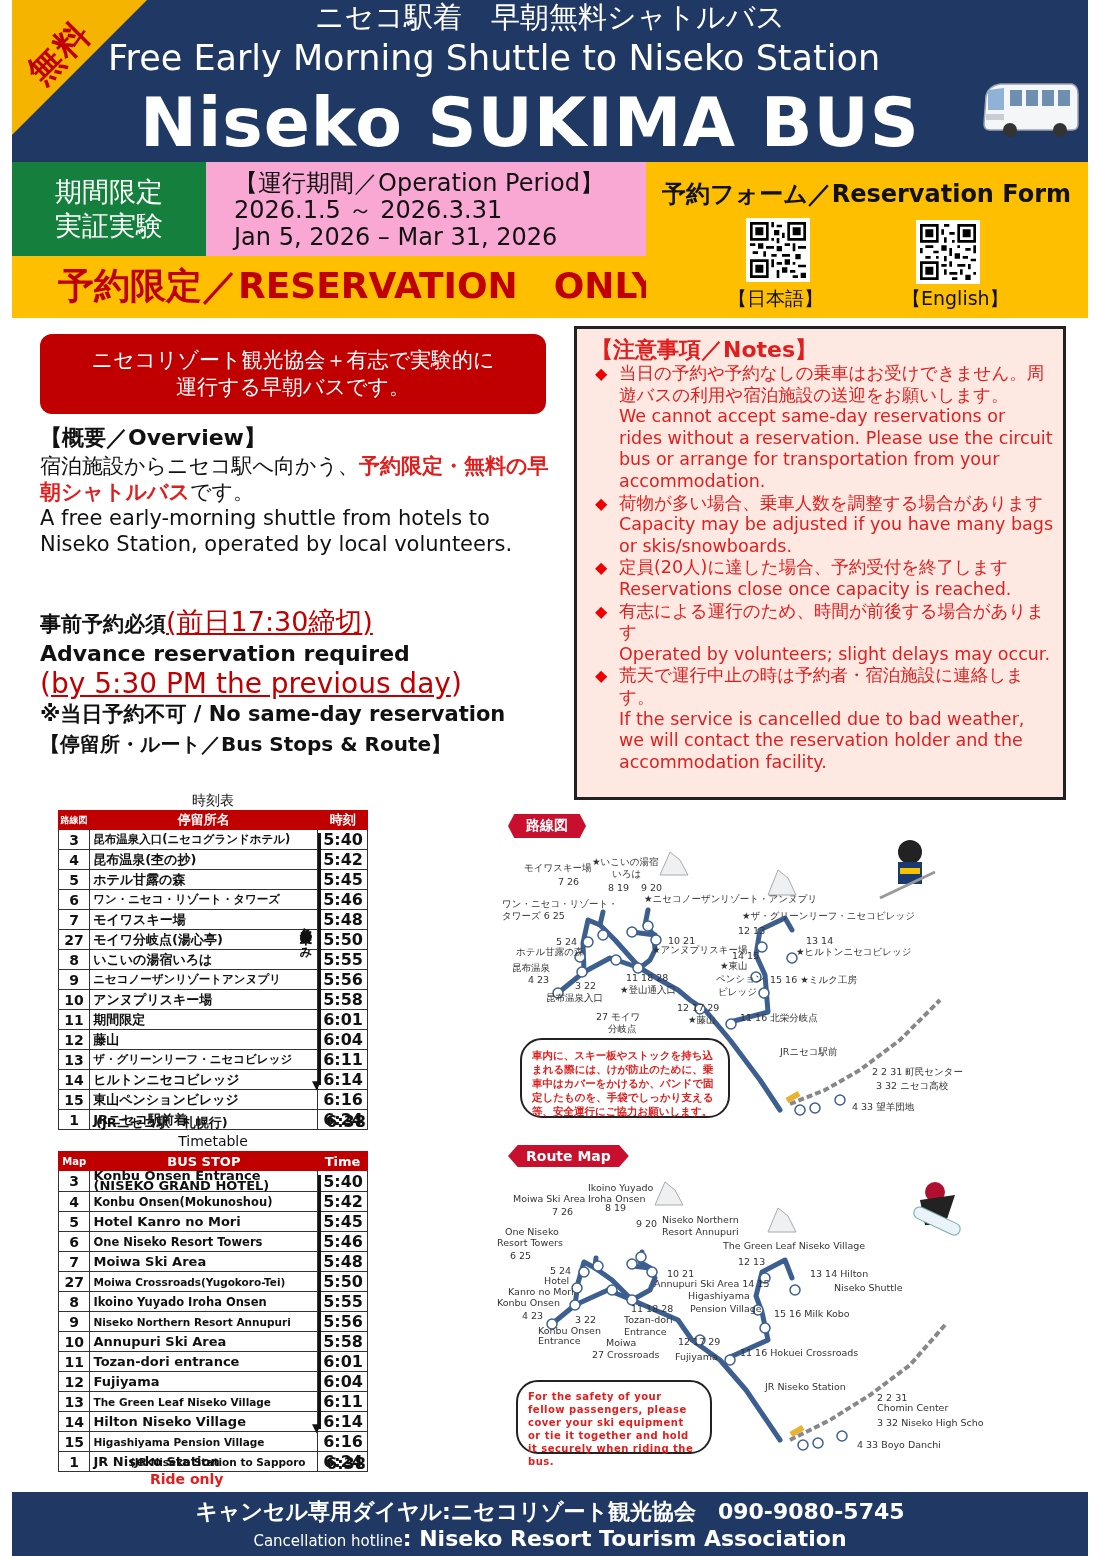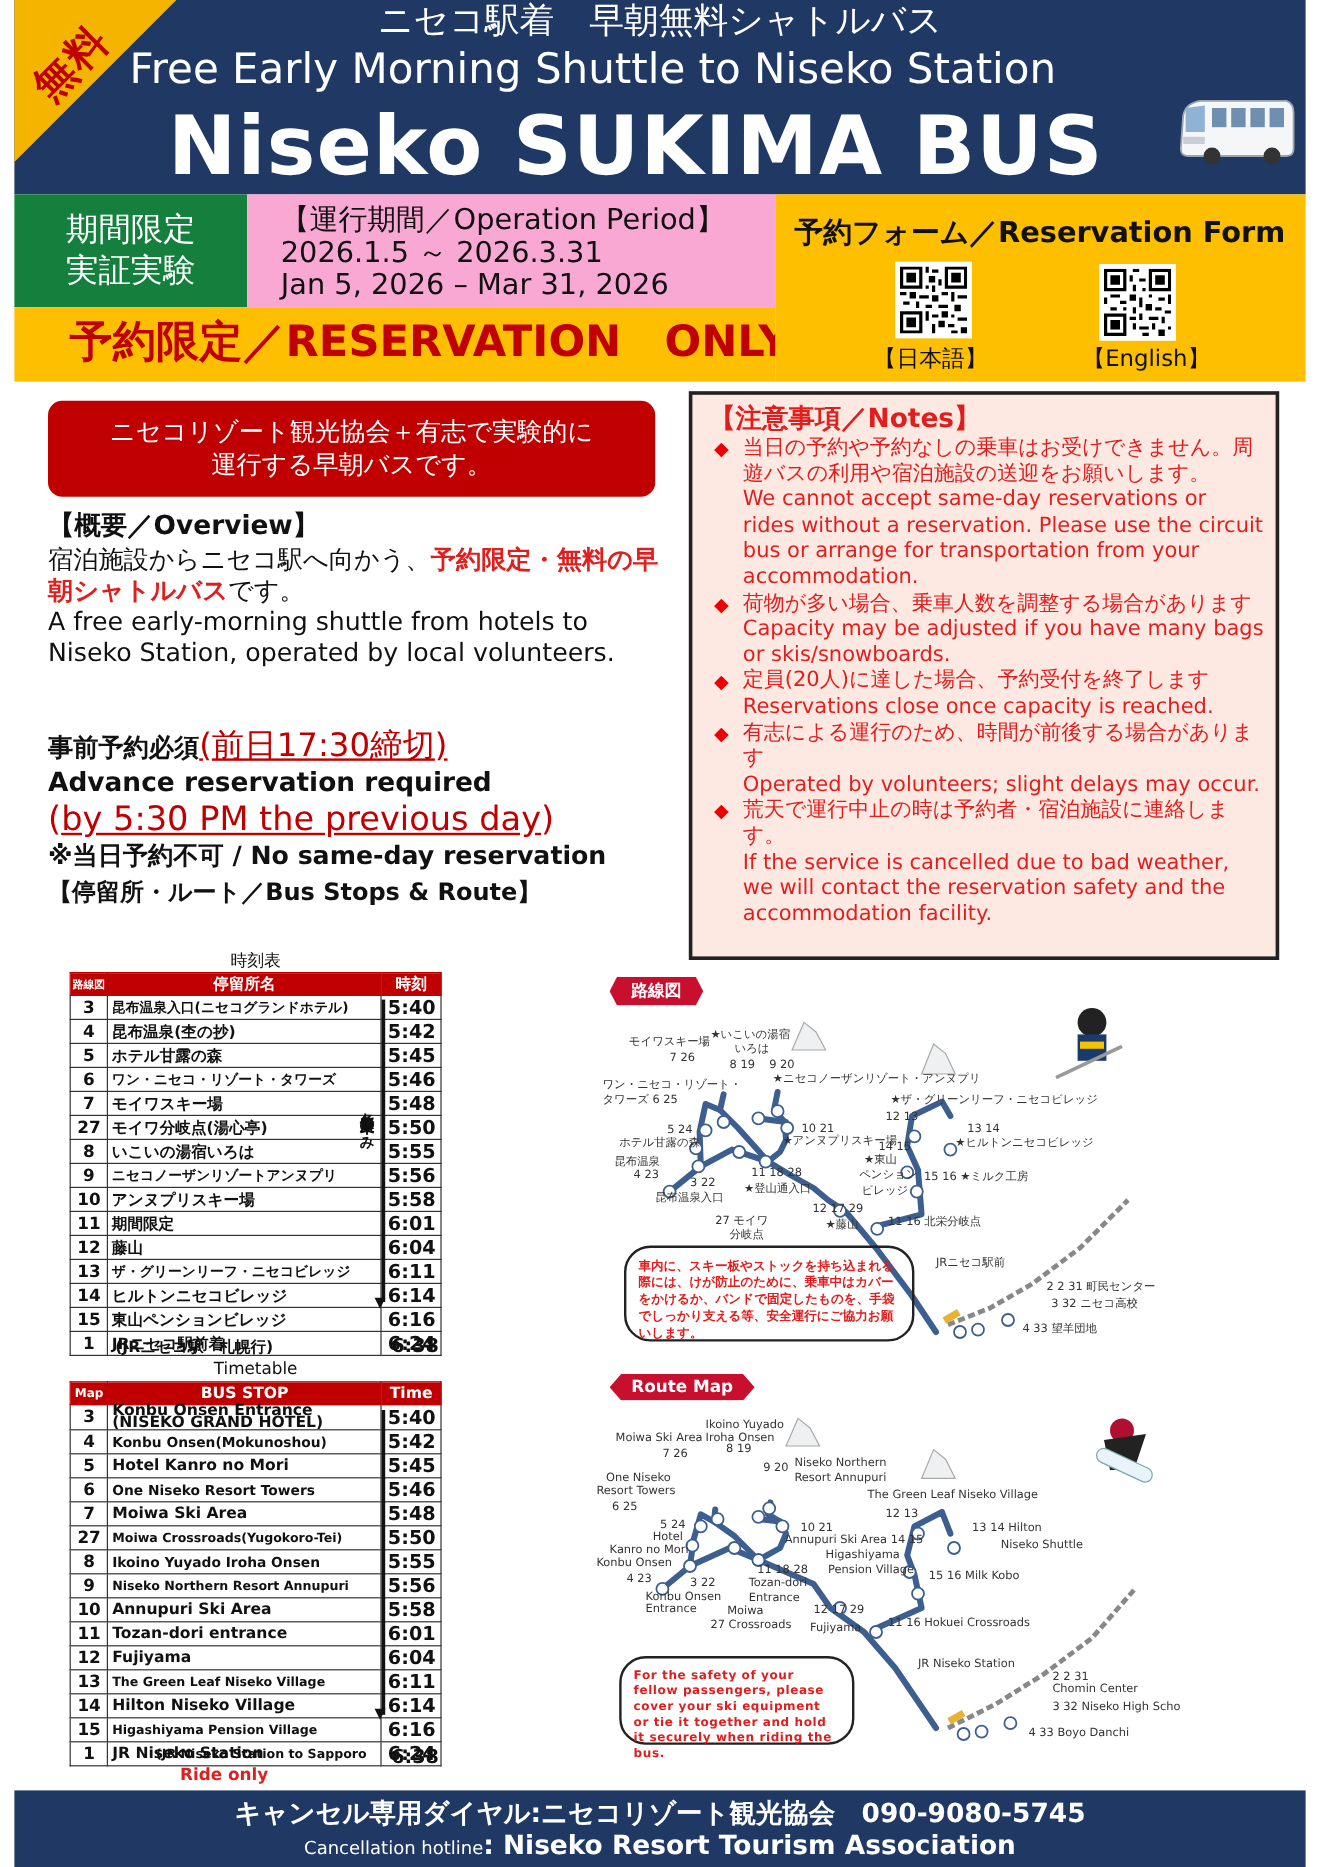--- a/index.html
+++ b/index.html
@@ -158,21 +158,21 @@
       <div>Reservations close once capacity is reached.</div>
     </div>
   <div class="note">
       <span class="dia">◆</span>
       <div>有志による運行のため、時間が前後する場合があります</div>
       <div>Operated by volunteers; slight delays may occur.</div>
     </div>
   <div class="note">
       <span class="dia">◆</span>
       <div>荒天で運行中止の時は予約者・宿泊施設に連絡します。</div>
-      <div>If the service is cancelled due to bad weather, we will contact the reservation safety and the accommodation facility.</div>
+      <div>If the service is cancelled due to bad weather, we will contact the reservation holder and the accommodation facility.</div>
     </div>
 </div>
 
 <div class="abs tt-cap" style="left:58px; top:792px; width:310px;">時刻表</div>
 <table class="tt" id="tt-jp" style="left:58px; top:810px; width:310px;">
   <thead>
       <tr>
     <th style="font-size:9px;">路線図</th>
     <th>停留所名</th>
     <th>時刻</th>
@@ -433,21 +433,21 @@
     <div class="abs map-label" style="left: 677px; top: 1002px;">12 17 29</div>
     <div class="abs map-label" style="left: 596px; top: 1011px;">27 モイワ</div>
     <div class="abs map-label" style="left: 688px; top: 1014px;">★藤山</div>
     <div class="abs map-label" style="left: 740px; top: 1012px;">11 16 北栄分岐点</div>
     <div class="abs map-label" style="left: 608px; top: 1023px;">分岐点</div>
     <div class="abs map-label" style="left: 780px; top: 1046px;">JRニセコ駅前</div>
     <div class="abs map-label" style="left: 872px; top: 1066px;">2 2 31 町民センター</div>
     <div class="abs map-label" style="left: 876px; top: 1080px;">3 32 ニセコ高校</div>
     <div class="abs map-label" style="left: 852px; top: 1101px;">4 33 望羊団地</div>
   </div>
-<div class="abs caution" style="left:520px; top:1038px; width:242px; height:80px;">車内に、スキー板やストックを持ち込まれる際には、けが防止のために、乗車中はカバーをかけるか、バンドで固定したものを、手袋でしっかり支える等、安全運行にご協力お願いします。</div>
+<div class="abs caution" style="left:520px; top:1038px; width:210px; height:80px;">車内に、スキー板やストックを持ち込まれる際には、けが防止のために、乗車中はカバーをかけるか、バンドで固定したものを、手袋でしっかり支える等、安全運行にご協力お願いします。</div>
 
 <div class="abs map-tag" style="left:508px; top:1145px;">Route Map</div>
 <svg class="abs" style="left:490px; top:1160px;" width="480" height="300" viewBox="490 1160 480 300">
   <g fill="none" stroke="#3d5f8f" stroke-width="5" stroke-linecap="round" stroke-linejoin="round">
     <path d="M552 1324 L575 1305 L578 1283 L584 1262 L595 1268 L612 1280 L632 1300 L655 1310 L678 1320 L692 1340 L720 1360 L746 1390 L780 1440"></path>
     <path d="M575 1305 L608 1290 L632 1300"></path>
     <path d="M632 1300 L650 1290 L655 1278 L650 1268 L640 1262 L642 1252"></path>
     <path d="M650 1268 L632 1266"></path>
     <path d="M728 1358 L768 1340 L762 1312 L756 1296 L762 1272 L785 1260 L792 1278"></path>
     <path d="M595 1268 L596 1258"></path>

